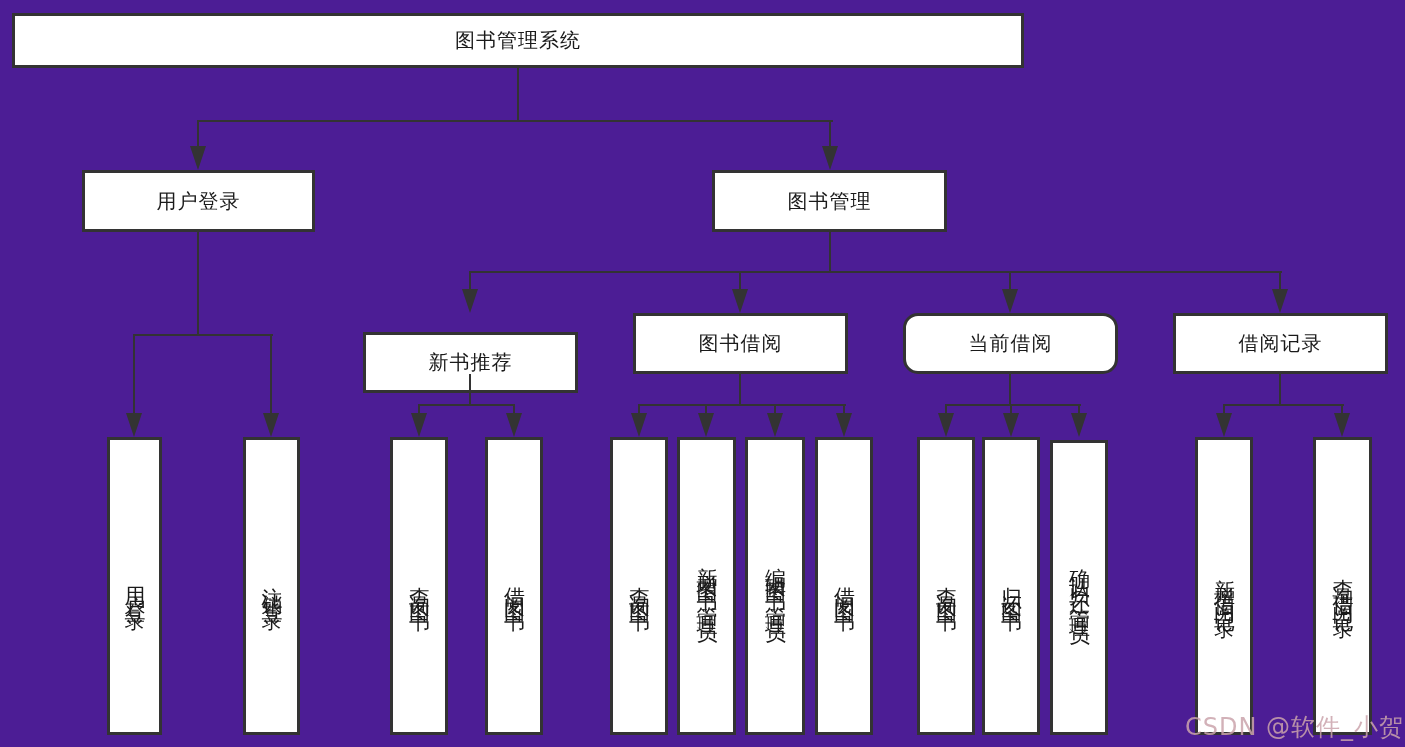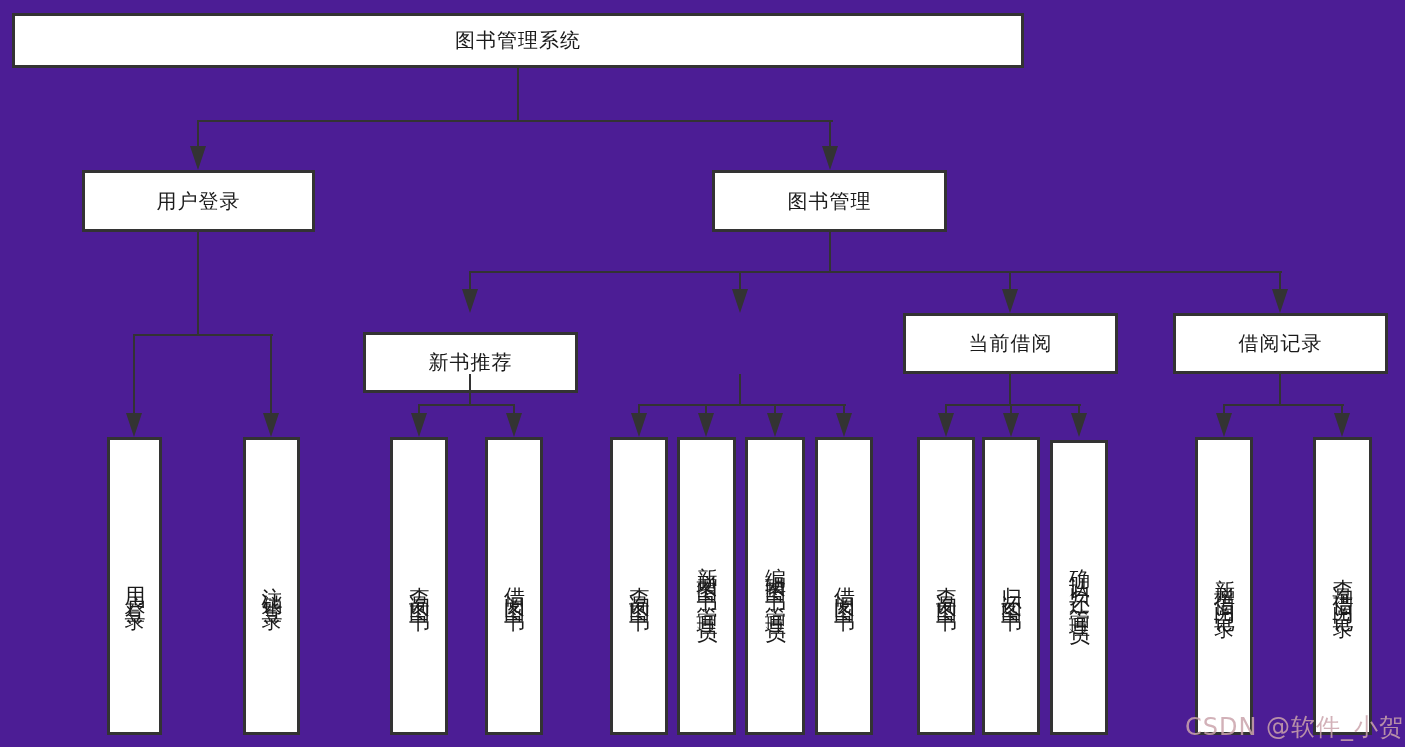--- a/index.html
+++ b/index.html
@@ -71,21 +71,24 @@
   <div class="cl" style="left:739px;top:271px;width:2px;height:30px;"></div>
   <div class="arr" style="left:732px;top:289px;"></div>
   <div class="cl" style="left:1009px;top:271px;width:2px;height:30px;"></div>
   <div class="arr" style="left:1002px;top:289px;"></div>
   <div class="cl" style="left:1279px;top:271px;width:2px;height:30px;"></div>
   <div class="arr" style="left:1272px;top:289px;"></div>
 
   <div class="box h" style="left:363px;top:332px;width:215px;height:61px;text-align:center;">
     <span class="lbl">新书推荐</span>
   </div>
-  <div class="box h" style="left:903px;top:313px;width:215px;height:61px;">
+  <div class="box h" style="left:633px;top:313px;width:215px;height:61px;">
+    <span class="lbl">图书借阅</span>
+  </div>
+  <div class="box h" style="left:903px;top:313px;width:215px;height:61px;border-radius:15px;">
     <span class="lbl">当前借阅</span>
   </div>
   <div class="box h" style="left:1173px;top:313px;width:215px;height:61px;">
     <span class="lbl">借阅记录</span>
   </div>
 
   <div class="cl" style="left:469px;top:374px;width:2px;height:32px;"></div>
   <div class="cl" style="left:418px;top:404px;width:97px;height:2px;"></div>
   <div class="cl" style="left:418px;top:404px;width:2px;height:16px;"></div>
   <div class="arr" style="left:411px;top:413px;"></div>

